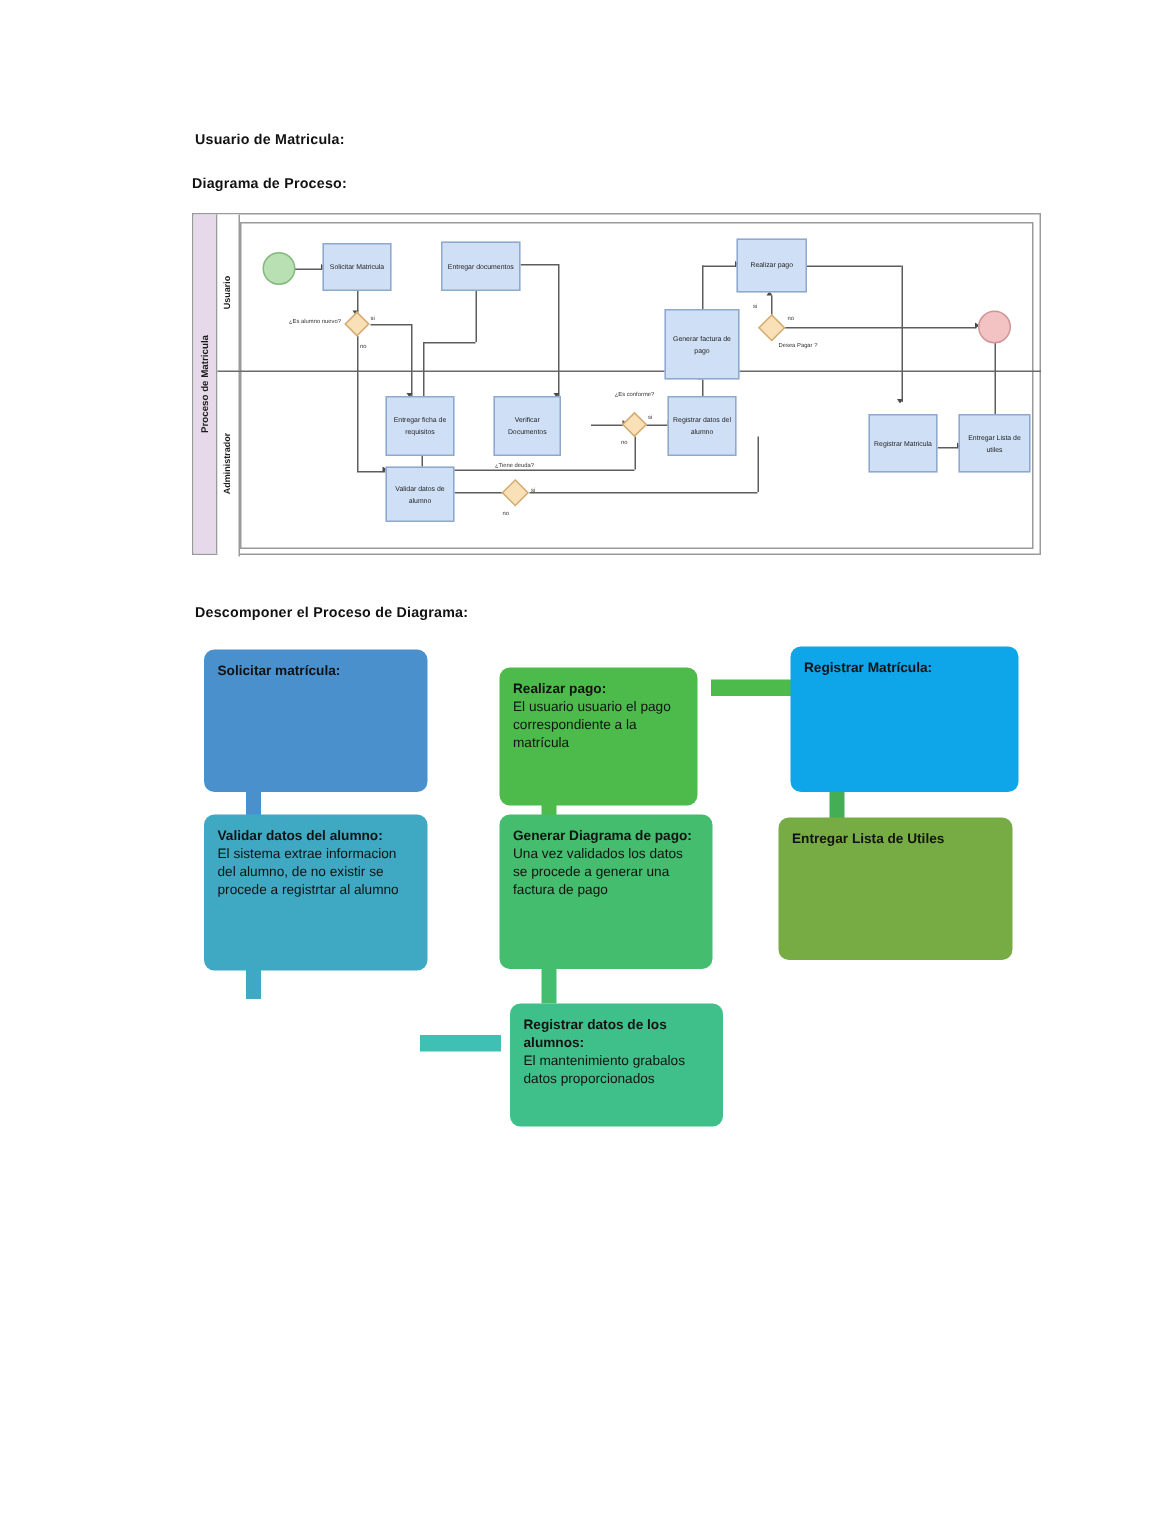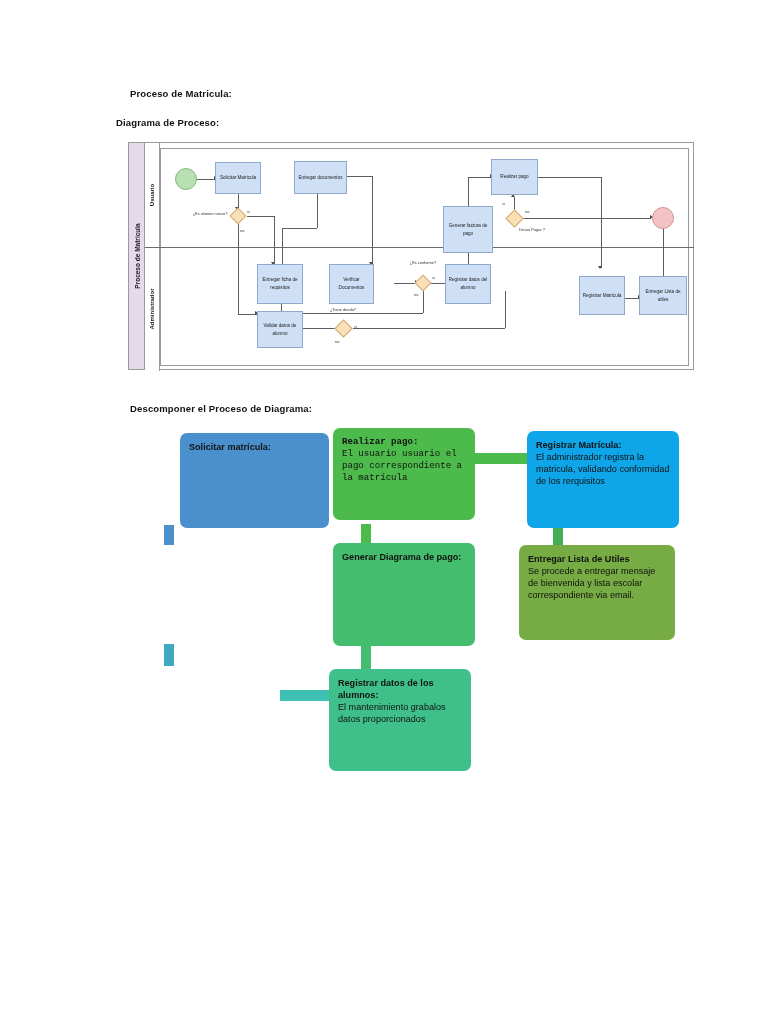--- a/index.html
+++ b/index.html
@@ -19,21 +19,21 @@
   
   .doc-heading {
     position: absolute;
     font-weight: bold;
     font-size: 9.5px;
     letter-spacing: .15px;
     color: #111111;
     white-space: nowrap;
   }
   #h-proceso   { left: 130px; top: 88px;  }
-  #h-diagrama  { left: 116px; top: 117px; }
+  #h-diagrama  { left: 128px; top: 117px; }
   #h-descomp   { left: 130px; top: 403px; }
 
   
   #flowchart {
     position: absolute;
     left: 128px;
     top: 142px;
     width: 566px;
     height: 228px;
     background: #ffffff;
@@ -150,21 +150,21 @@
     color: #121212;
     overflow: hidden;
   }
   .card .ttl { font-weight: bold; display: block; }
   .card .bdy { display: block; }
   .conn { position: absolute; }
 </style>
 </head>
 <body>
 
-<div class="doc-heading" id="h-proceso">Proceso de Matricula:</div>
+<div class="doc-heading" id="h-proceso">Usuario de Matricula:</div>
 <div class="doc-heading" id="h-diagrama">Diagrama de Proceso:</div>
 <div class="doc-heading" id="h-descomp">Descomponer el Proceso de Diagrama:</div>
 
 <div id="flowchart">
 
   <div class="pool-title">
     <span>Proceso de Matricula</span>
   </div>
 
   <div class="lane-label" id="lane-usuario-label">
@@ -307,42 +307,45 @@
 <div id="decomp">
 
   <div class="conn" style="left:164px; top:525px; width:10px; height:20px; background:#4a90cd;"></div>
   <div class="conn" style="left:164px; top:644px; width:10px; height:22px; background:#3fa9c4;"></div>
   <div class="conn" style="left:280px; top:690px; width:54px; height:11px; background:#3fc0b5;"></div>
   <div class="conn" style="left:361px; top:645px; width:10px; height:24px; background:#44bd6e;"></div>
   <div class="conn" style="left:361px; top:524px; width:10px; height:22px; background:#4cbb4c;"></div>
   <div class="conn" style="left:474px; top:453px; width:54px; height:11px; background:#4cbb4c;"></div>
   <div class="conn" style="left:553px; top:527px; width:10px; height:20px; background:#45ae55;"></div>
 
-  <div class="card" style="left:136px; top:433px; width:149px; height:95px; background:#4a90cd;margin-left:44px;">
+  <div class="card" style="left:136px; top:433px; width:149px; height:95px; background:#4a90cd;">
     <span class="ttl">Solicitar matrícula:</span>
   </div>
 
-
-
-  <div class="card" style="left:329px; top:669px; width:142px; height:102px; background:#3fc08a;">
+  <div class="card" style="left:136px; top:543px; width:149px; height:104px; background:#3fa9c4;">
+    <span class="ttl">Validar datos del alumno:</span>
+    <span class="bdy">El sistema extrae informacion del alumno, de no existir se procede a registrtar al alumno</span>
+  </div>
+
+
+  <div class="card" style="left:340px; top:669px; width:142px; height:82px; background:#3fc08a;">
     <span class="ttl">Registrar datos de los alumnos:</span>
     <span class="bdy">El mantenimiento grabalos datos proporcionados</span>
   </div>
 
   <div class="card" style="left:333px; top:543px; width:142px; height:103px; background:#44bd6e;">
     <span class="ttl">Generar Diagrama de pago:</span>
-  </div>
-
-  <div class="card" style="left:333px; top:428px; width:142px; height:92px; background:#4cbb4c;font-family:Liberation Mono, monospace;">
+    <span class="bdy">Una vez validados los datos se procede a generar una factura de pago</span>
+  </div>
+
+  <div class="card" style="left:333px; top:445px; width:132px; height:92px; background:#4cbb4c;">
     <span class="ttl">Realizar pago:</span>
     <span class="bdy">El usuario usuario el pago correspondiente a la matrícula</span>
   </div>
 
   <div class="card" style="left:527px; top:431px; width:152px; height:97px; background:#0ea5e9;">
     <span class="ttl">Registrar Matrícula:</span>
-    <span class="bdy">El administrador registra la matricula, validando conformidad de los rerquisitos</span>
   </div>
 
   <div class="card" style="left:519px; top:545px; width:156px; height:95px; background:#76ac43;">
     <span class="ttl">Entregar Lista de Utiles</span>
-    <span class="bdy">Se procede a entregar mensaje de bienvenida y lista escolar correspondiente via email.</span>
   </div>
 </div>
 
 </body></html>

